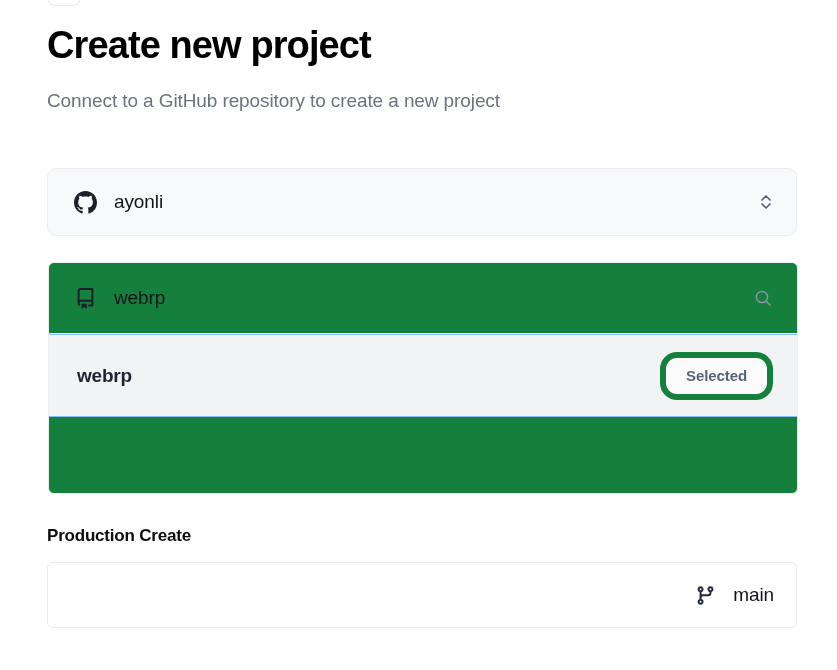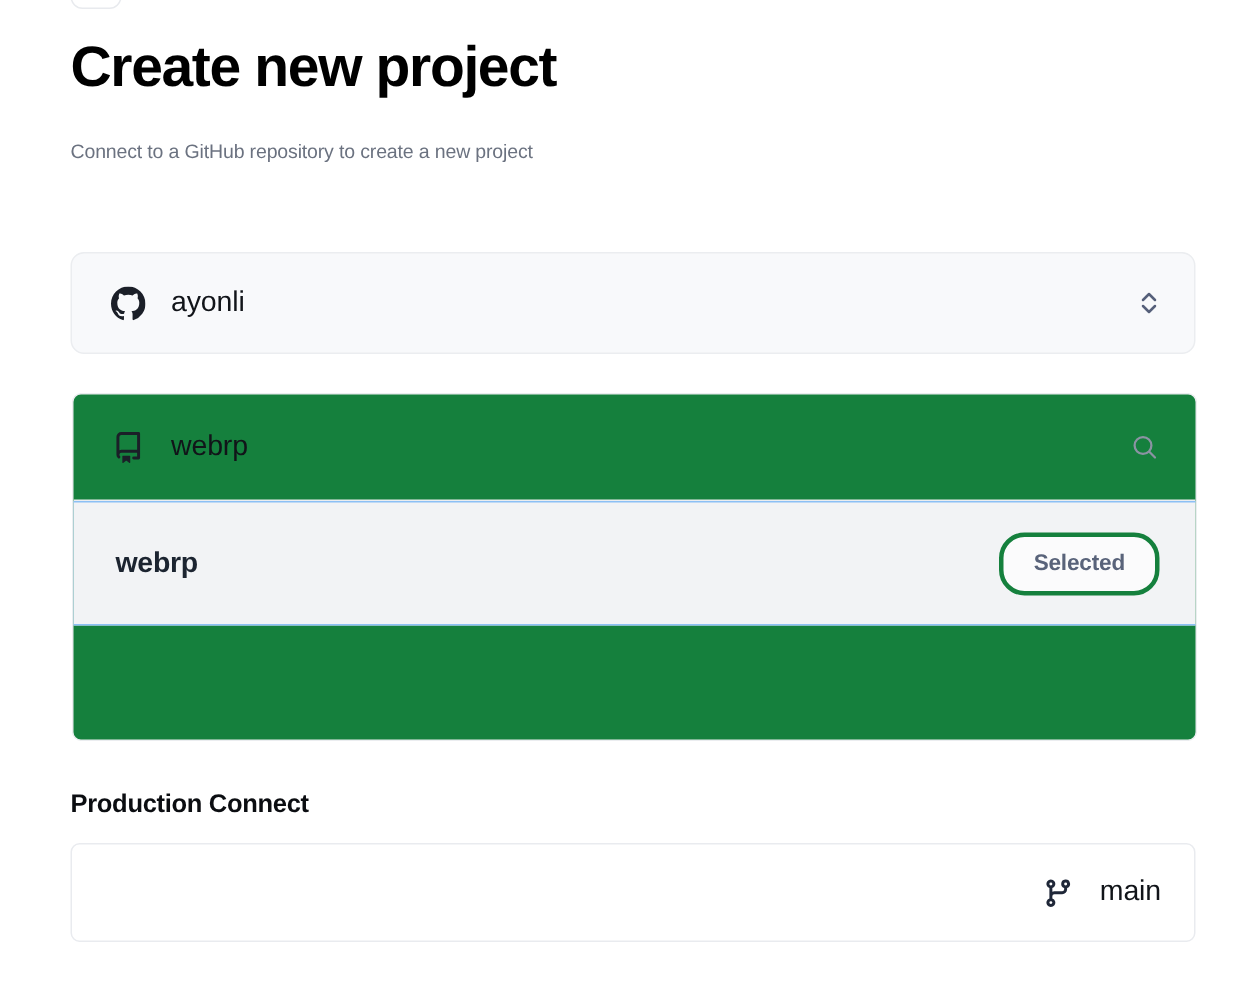--- a/index.html
+++ b/index.html
@@ -45,21 +45,21 @@
     line-height: 46px;
     font-weight: bold;
     color: #000000;
     letter-spacing: -0.9px;
   }
 
   .subheading {
     position: absolute;
     left: 47px;
     top: 88px;
-    font-size: 13px;
+    font-size: 19px;
     line-height: 26px;
     color: #6b7280;
     letter-spacing: -0.1px;
   }
 
   
   .field {
     position: absolute;
     left: 47px;
     width: 750px;
@@ -151,21 +151,21 @@
     font-weight: bold;
     color: #1c2430;
     letter-spacing: -0.2px;
   }
 
   .selected-badge {
     font-size: 15px;
     font-weight: bold;
     color: #59637a;
     background: #fbfbfc;
-    border: 3px solid #15803d;
+    border: 6px solid #15803d;
     border-radius: 17px;
     padding: 9px 20px 10px 20px;
     letter-spacing: -0.1px;
   }
 
   .show-all {
     position: absolute;
     left: 0;
     top: 154px;
     right: 0;
@@ -249,21 +249,21 @@
     </div>
 
     <div class="repo-result">
       <span class="repo-result-name">webrp</span>
       <span class="spacer"></span>
       <span class="selected-badge">Selected</span>
     </div>
 
   </div>
 
-  <div class="branch-label">Production Connect</div>
+  <div class="branch-label">Production Create</div>
 
   <div class="branch-field">
     <div class="row-inner">
       <span class="icon branch-icon">
         <svg width="21" height="21" viewBox="0 0 16 16" aria-hidden="true">
           <path fill="#1f2738" d="M9.5 3.25a2.25 2.25 0 1 1 3 2.122V6A2.5 2.5 0 0 1 10 8.5H6a1 1 0 0 0-1 1v1.128a2.251 2.251 0 1 1-1.5 0V5.372a2.25 2.25 0 1 1 1.5 0v1.836A2.493 2.493 0 0 1 6 7h4a1 1 0 0 0 1-1v-.628A2.25 2.25 0 0 1 9.5 3.25Zm-6 0a.75.75 0 1 0 1.5 0 .75.75 0 0 0-1.5 0Zm8.25-.75a.75.75 0 1 0 0 1.5.75.75 0 0 0 0-1.5ZM4.25 12a.75.75 0 1 0 0 1.5.75.75 0 0 0 0-1.5Z"></path>
         </svg>
       </span>
       <span class="field-label">main</span>
     </div>

